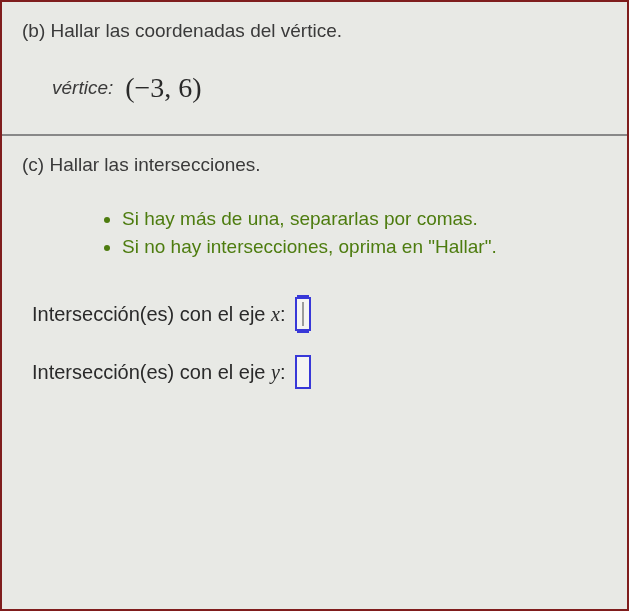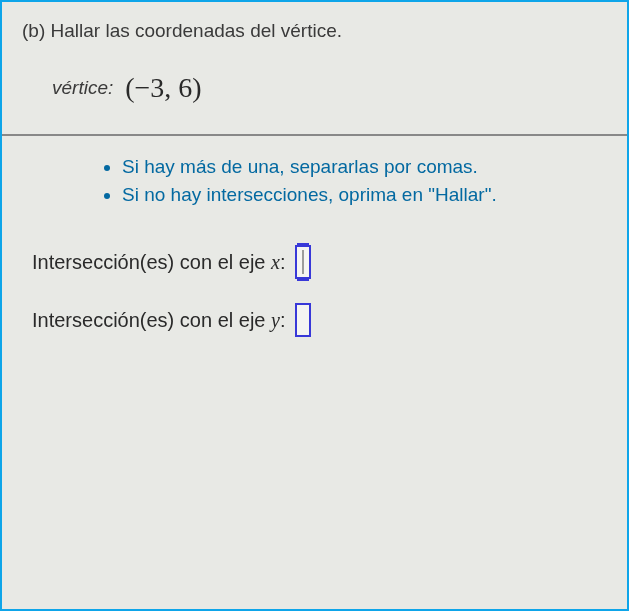--- a/index.html
+++ b/index.html
@@ -11,21 +11,21 @@
       font-family: Verdana, Geneva, sans-serif;
       background: #d8dad5;
       width: 629px;
       height: 611px;
       overflow: hidden;
     }
     .container {
       width: 100%;
       height: 100%;
       background: #e8e9e5;
-      border: 2px solid #0ea5e9;
+      border: 2px solid #7f1d1d;
       display: flex;
       flex-direction: column;
     }
     .part-b {
       padding: 18px 20px 30px 20px;
       border-bottom: 2px solid #888;
     }
     .part-c {
       padding: 18px 20px 20px 20px;
       flex: 1;
@@ -62,21 +62,21 @@
       line-height: 1.35;
     }
     .italic-var {
       font-style: italic;
       font-family: "Times New Roman", serif;
     }
     .bullet-list {
       list-style: disc;
       padding-left: 100px;
       font-size: 19px;
-      color: #0369a1;
+      color: #4d7c0f;
       margin-bottom: 38px;
       line-height: 1.35;
     }
     .bullet-list li {
       margin-bottom: 2px;
     }
     .intersection-row {
       display: flex;
       align-items: center;
       font-size: 20px;
@@ -132,20 +132,24 @@
       <span class="part-label">(b)</span>
       <span>Hallar las coordenadas del vértice.</span>
     </div>
     <div class="vertex-row">
       <span class="vertex-label">vértice:</span>
       <span class="vertex-value">(−3, 6)</span>
     </div>
   </div>
 
   <div class="part-c">
+    <div class="heading">
+      <span class="part-label">(c)</span>
+      <span>Hallar las intersecciones.</span>
+    </div>
     <ul class="bullet-list">
       <li>Si hay más de una, separarlas por comas.</li>
       <li>Si no hay intersecciones, oprima en "Hallar".</li>
     </ul>
     <div class="intersection-row">
       <span>
         <span>Intersección(es) con el eje </span><span class="italic-var">x</span><span>:</span>
       </span>
       <span class="input-box active">
         <span class="cursor-line"></span>

